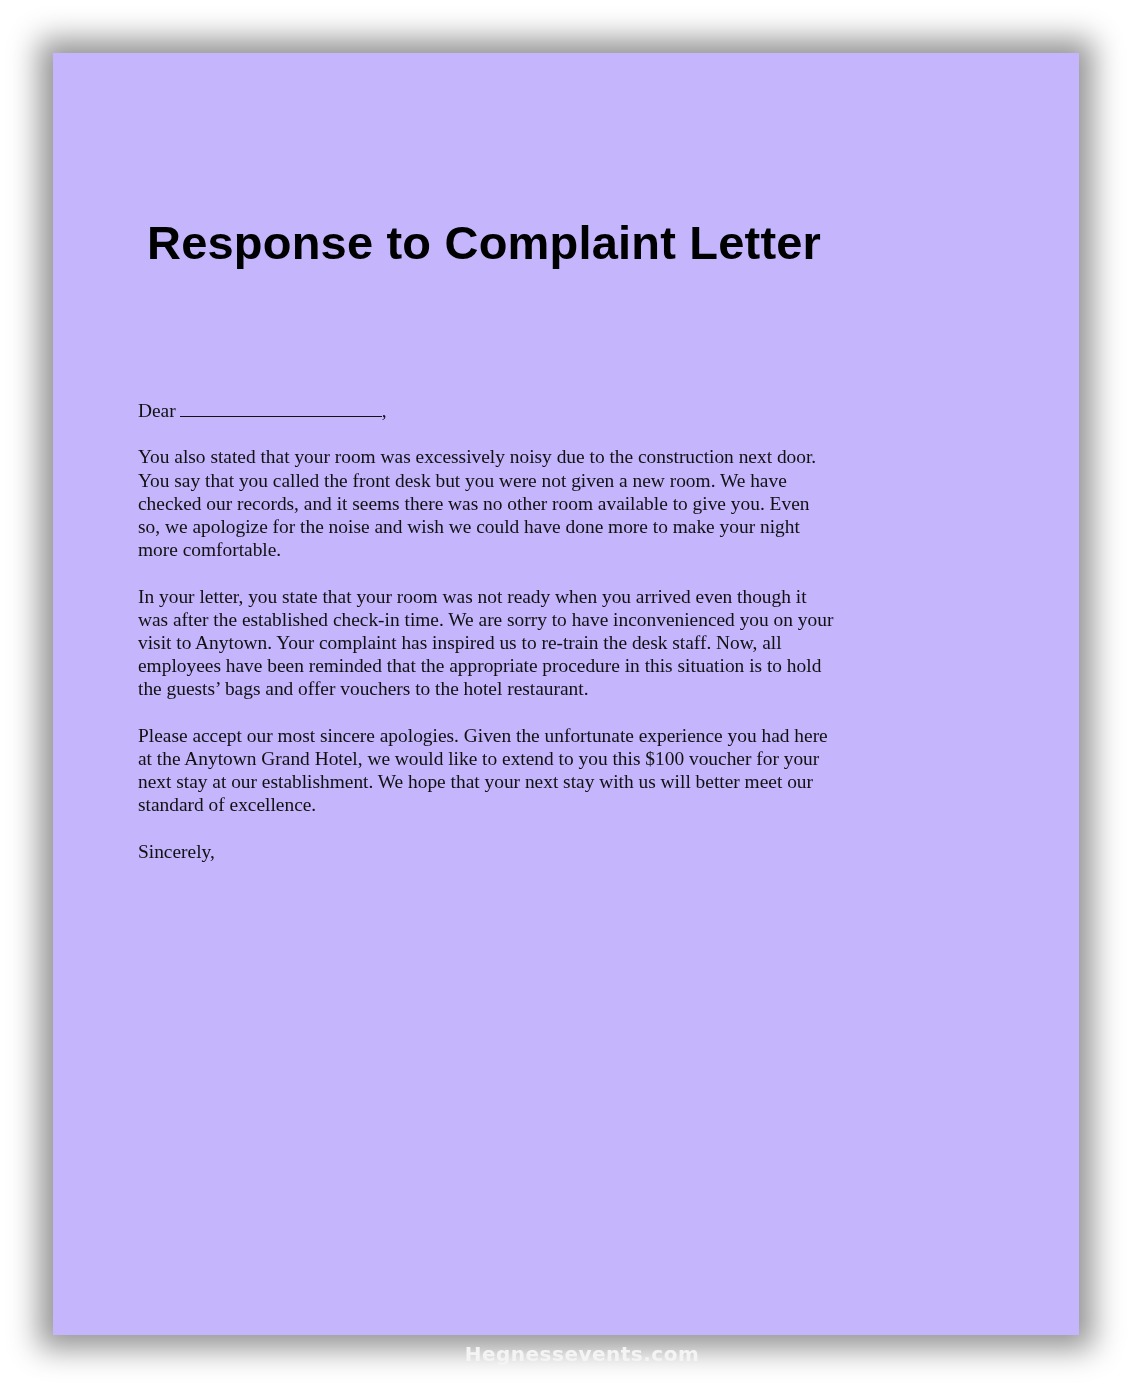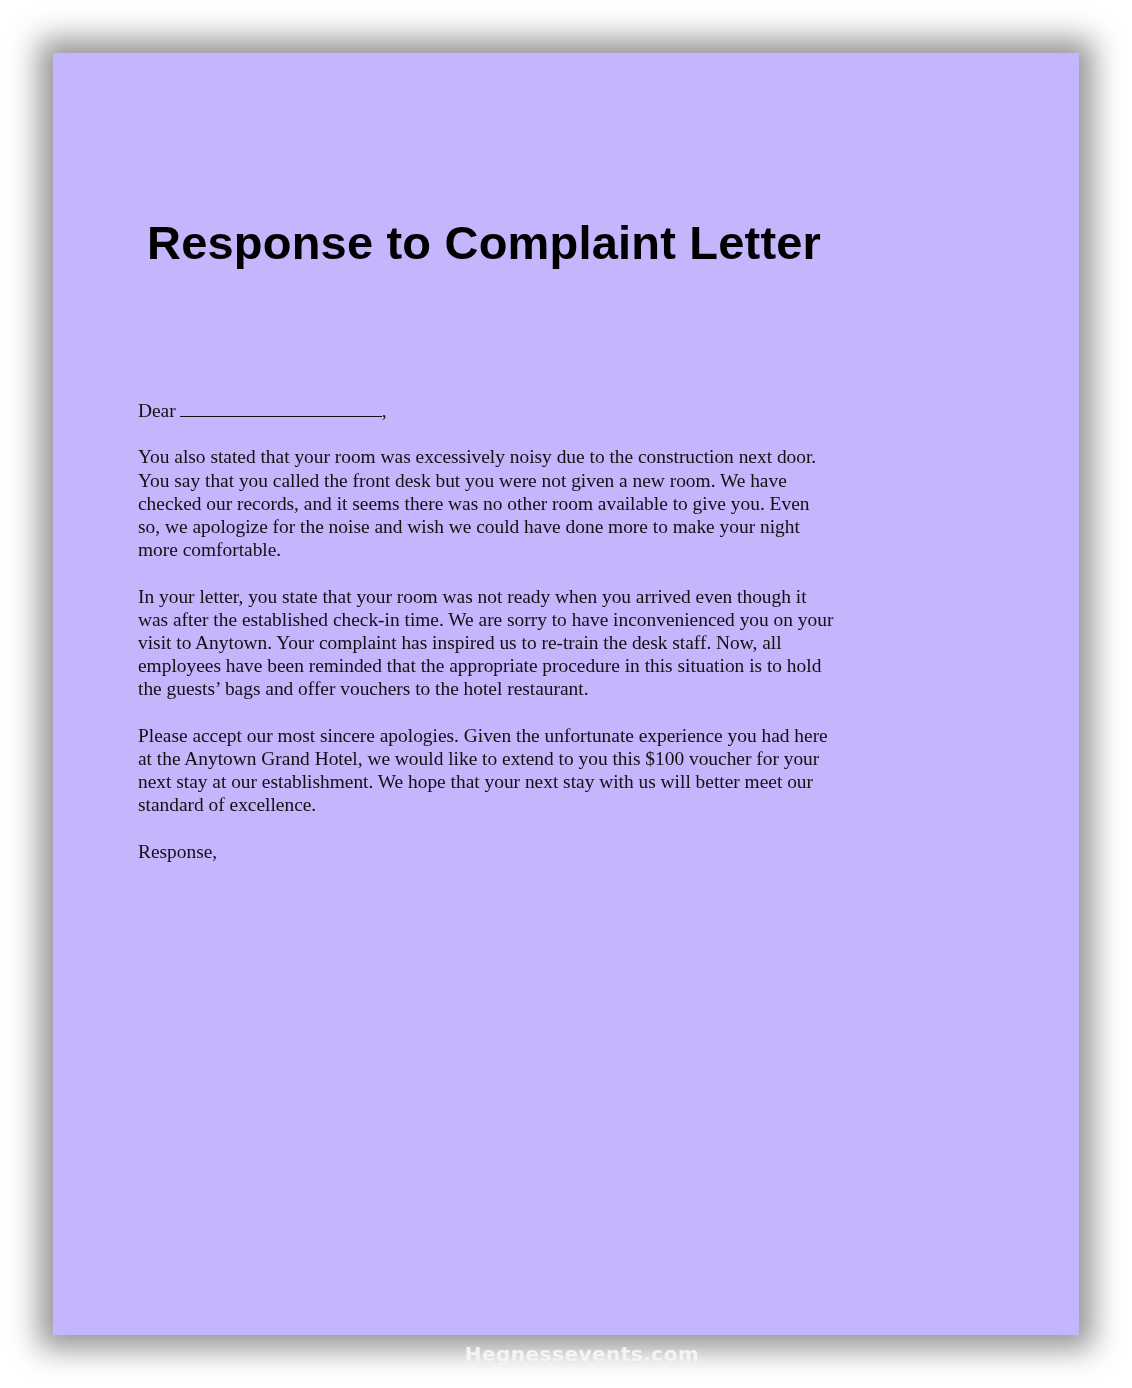--- a/index.html
+++ b/index.html
@@ -85,17 +85,17 @@
 more comfortable.</p>
     <p>In your letter, you state that your room was not ready when you arrived even though it
 was after the established check-in time. We are sorry to have inconvenienced you on your
 visit to Anytown. Your complaint has inspired us to re-train the desk staff. Now, all
 employees have been reminded that the appropriate procedure in this situation is to hold
 the guests’ bags and offer vouchers to the hotel restaurant.</p>
     <p>Please accept our most sincere apologies. Given the unfortunate experience you had here
 at the Anytown Grand Hotel, we would like to extend to you this $100 voucher for your
 next stay at our establishment. We hope that your next stay with us will better meet our
 standard of excellence.</p>
-    <p>Response,</p>
+    <p>Sincerely,</p>
   </div>
 </div>
 
 <div class="watermark">Hegnessevents.com</div>
 
 </body></html>

